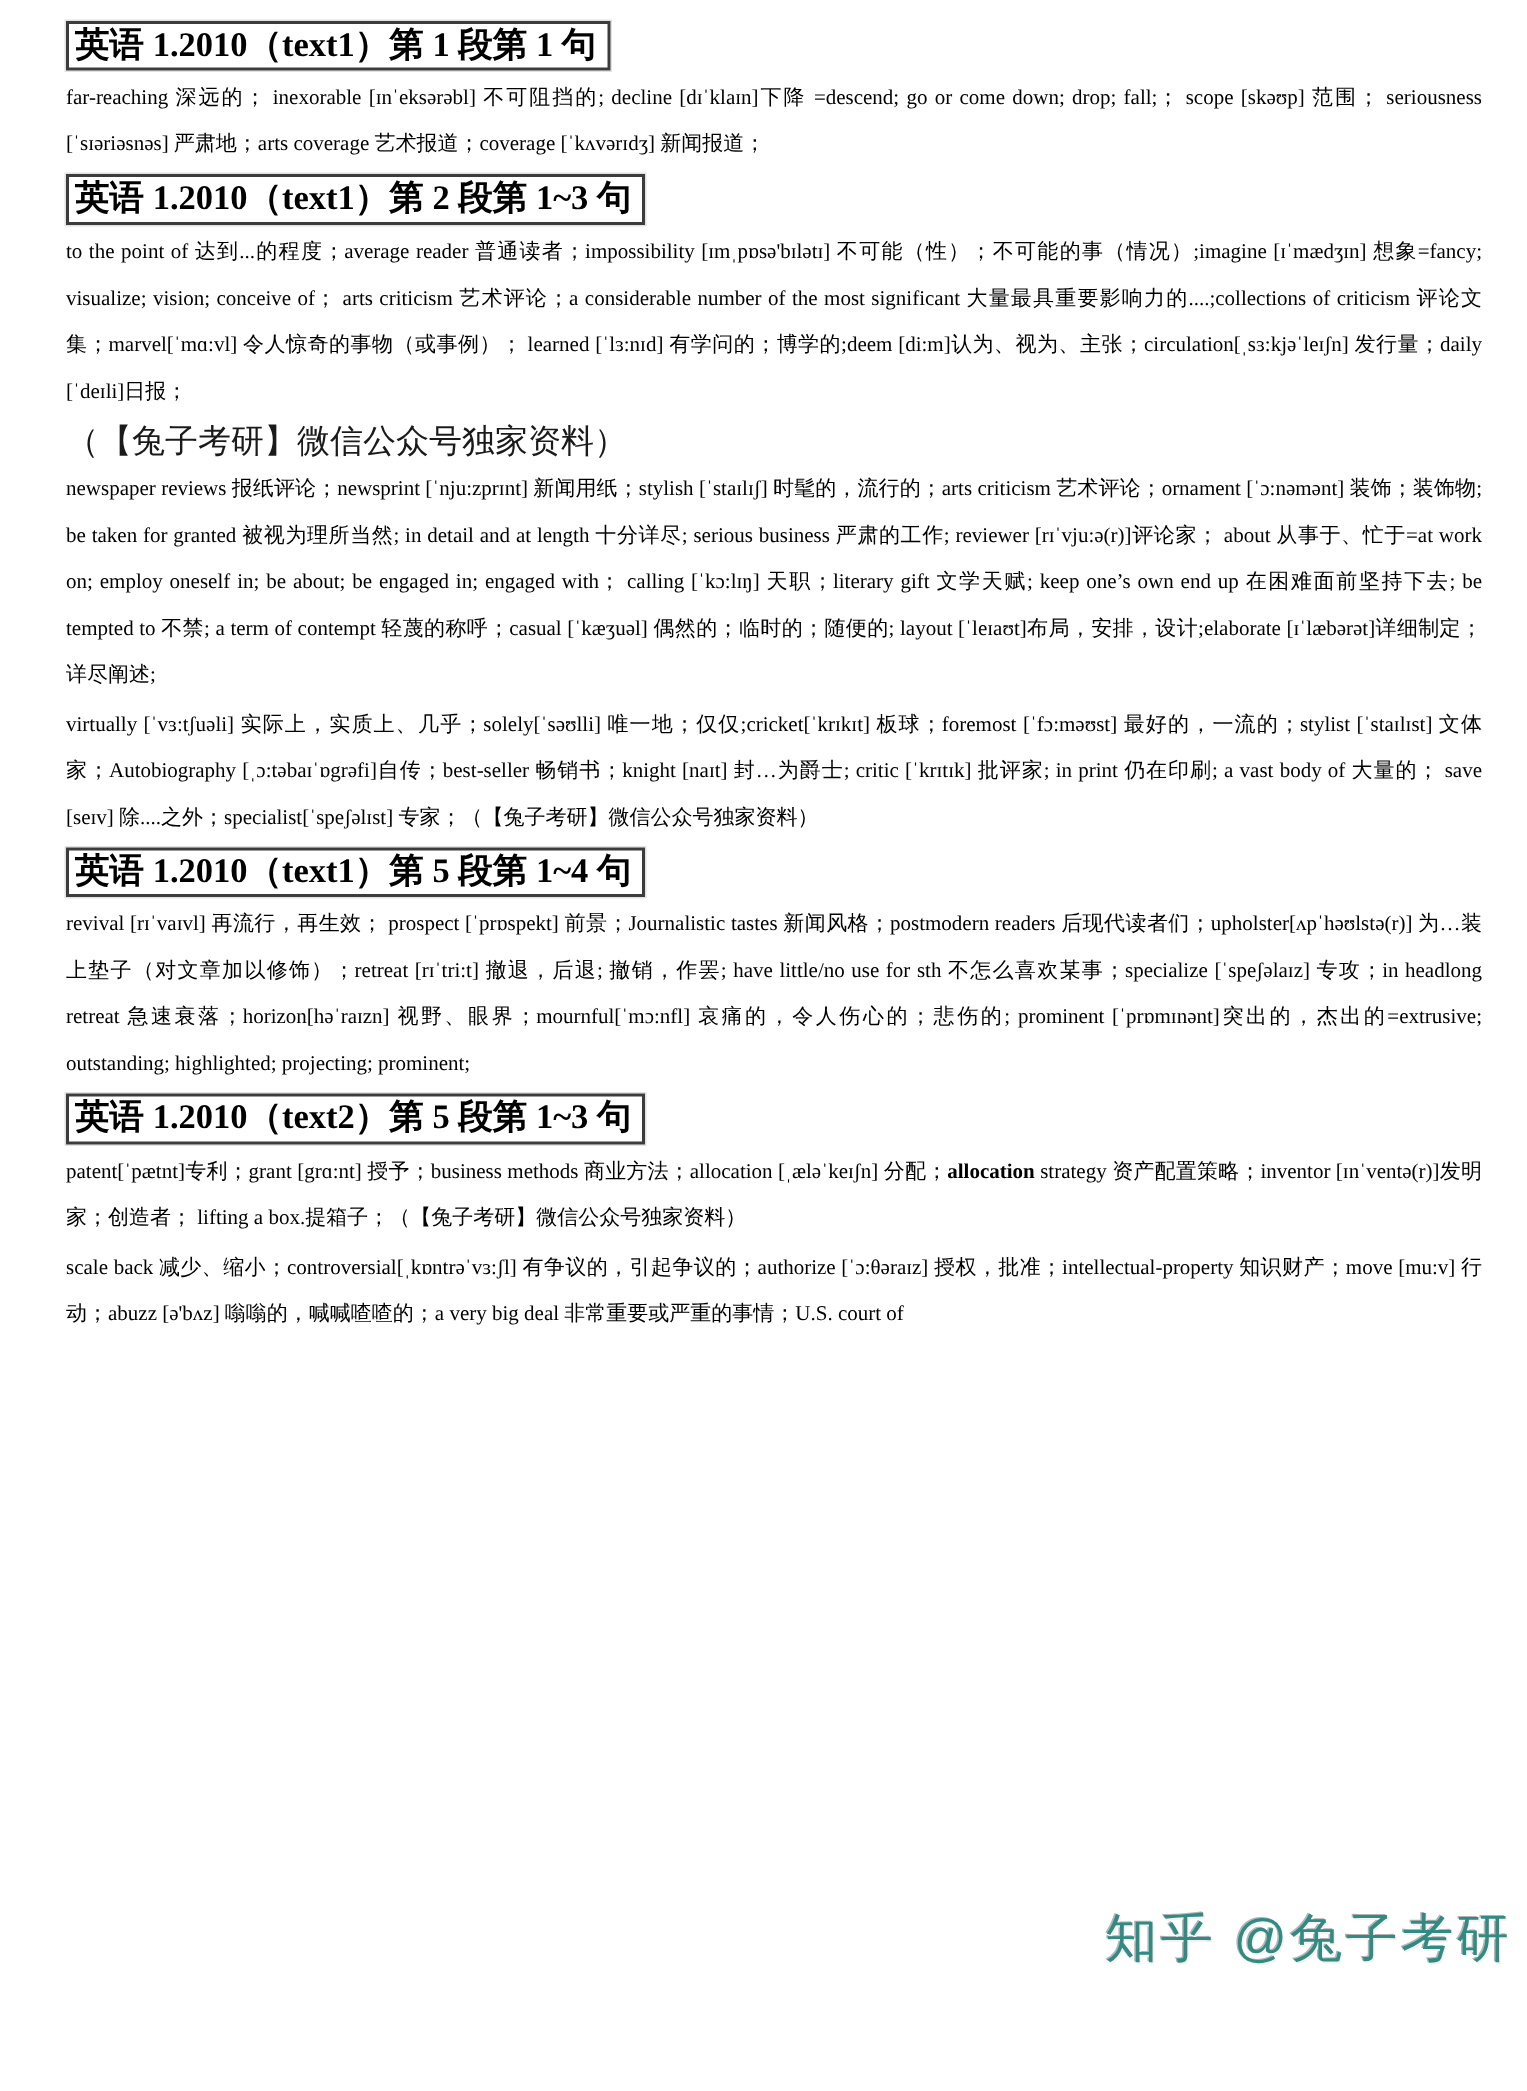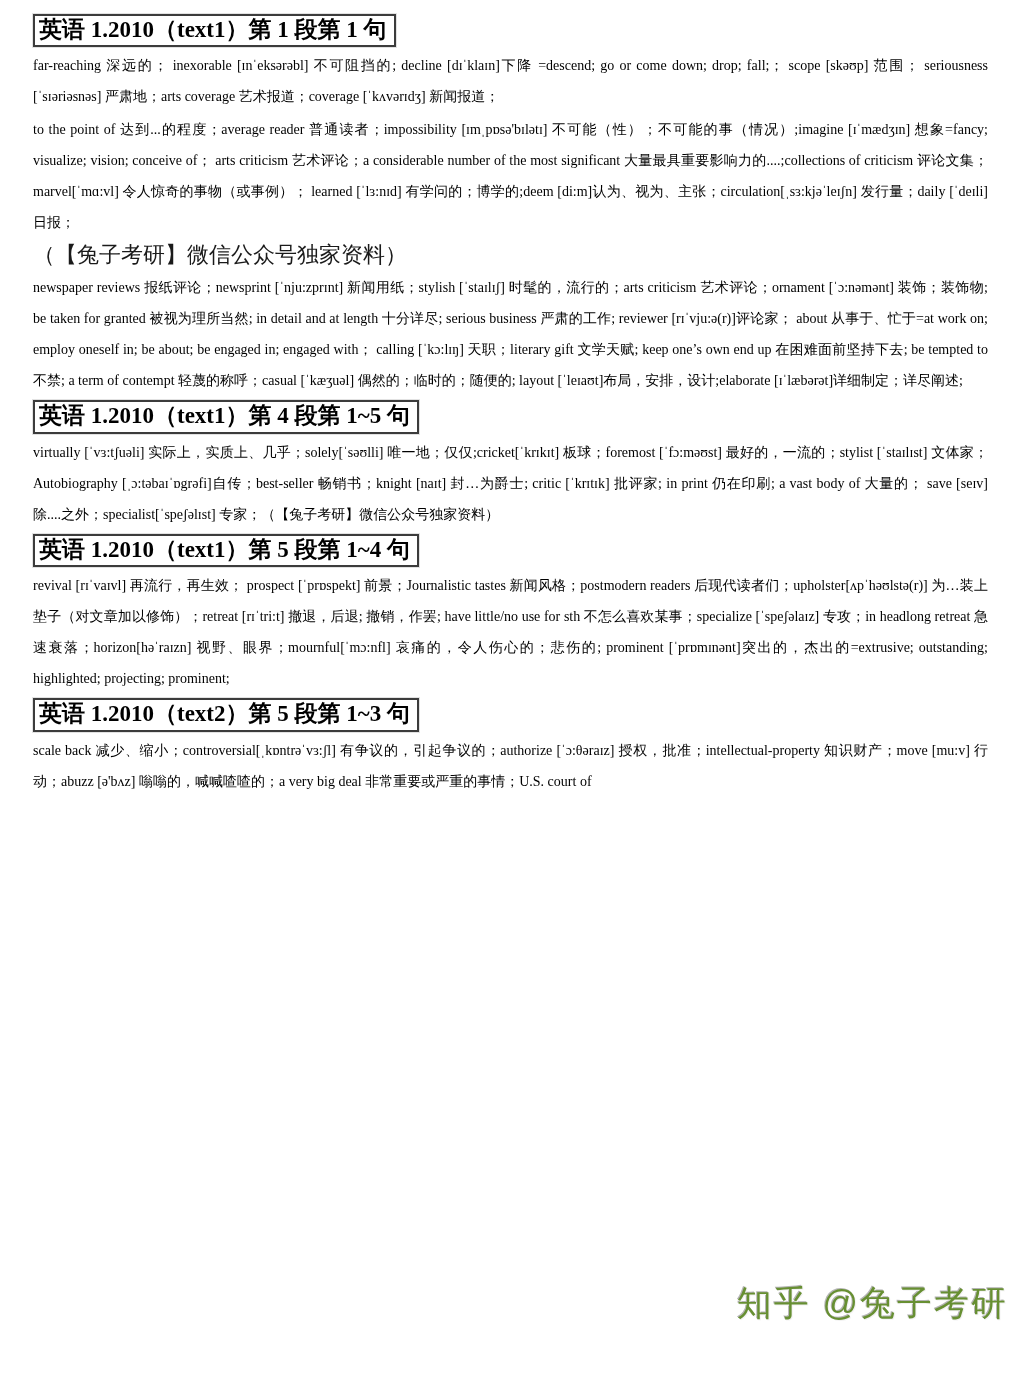--- a/index.html
+++ b/index.html
@@ -10,21 +10,21 @@
     background: #ffffff;
     color: #000000;
     font-family: "Liberation Serif", "DejaVu Serif", serif;
     overflow: hidden;
   }
   .page {
     position: relative;
     box-sizing: border-box;
     width: 1018px;
     height: 1352px;
-    padding: 10px 30px 0 33px;
+    padding: 10px 30px 0 44px;
     overflow: hidden;
     background: #ffffff;
   }
   .vocab-section { margin: 0; }
   .header-row {
     margin: 4px 0 3px 0;
     line-height: 1.15;
     white-space: nowrap;
   }
   .header-box {
@@ -52,24 +52,24 @@
   .body-text b { font-weight: bold; }
   .note-line {
     margin: 0;
     font-size: 22px;
     line-height: 30px;
     color: #1a1a1a;
   }
   .watermark {
     position: absolute;
     right: 10px;
-    bottom: 25px;
+    bottom: 36px;
     font-size: 35px;
     font-family: "Liberation Sans", "DejaVu Sans", sans-serif;
-    color: #4d7c0f;
+    color: #0f766e;
     text-shadow: 1px 1px 0 #f0f0f0, -1px -1px 0 #a8a8a8;
     letter-spacing: 2px;
     opacity: 0.85;
     pointer-events: none;
     z-index: 2;
   }
 </style>
 </head>
 <body>
 
@@ -79,54 +79,55 @@
     <div class="header-row">
       <span class="header-box">
         <span class="header-text">英语 1.2010（text1）第 1 段第 1 句</span>
       </span>
       
     </div>
     <p class="body-text"><span>far-reaching 深远的；  inexorable [ɪnˈeksərəbl]  不可阻挡的; decline [dɪˈklaɪn]下降 =descend; go or come down; drop; fall;；  scope [skəʊp]  范围；  seriousness [ˈsɪəriəsnəs]  严肃地；arts coverage 艺术报道；coverage [ˈkʌvərɪdʒ]  新闻报道；</span></p>
 
   </section>
       <section class="vocab-section">
+    <div class="header-row">
+      <span class="header-box">
+        <span class="header-text">英语 1.2010（text1）第 2 段第 1~3 句</span>
+      </span>
+      
+    </div>
     <p class="body-text"><span>to the point of 达到...的程度；average reader 普通读者；impossibility [ɪmˌpɒsə'bɪlətɪ] 不可能（性）；不可能的事（情况）;imagine [ɪˈmædʒɪn]  想象=fancy; visualize; vision; conceive of；  arts criticism 艺术评论；a considerable number of the most significant 大量最具重要影响力的....;collections of criticism 评论文集；marvel[ˈmɑ:vl]  令人惊奇的事物（或事例）；  learned [ˈlɜ:nɪd]  有学问的；博学的;deem [di:m]认为、视为、主张；circulation[ˌsɜ:kjəˈleɪʃn]  发行量；daily [ˈdeɪli]日报；</span></p>
     <p class="note-line">（【兔子考研】微信公众号独家资料）</p>
   </section>
       <section class="vocab-section">
     <p class="body-text"><span>newspaper reviews 报纸评论；newsprint [ˈnju:zprɪnt]  新闻用纸；stylish [ˈstaɪlɪʃ]  时髦的，流行的；arts criticism 艺术评论；ornament [ˈɔ:nəmənt]  装饰；装饰物; be taken for granted 被视为理所当然; in detail and at length  十分详尽; serious business 严肃的工作; reviewer [rɪˈvju:ə(r)]评论家；  about 从事于、忙于=at work on; employ oneself in; be about; be engaged in; engaged with；  calling [ˈkɔ:lɪŋ]  天职；literary gift 文学天赋; keep one’s own end up  在困难面前坚持下去; be tempted to 不禁; a term of contempt  轻蔑的称呼；casual [ˈkæʒuəl]  偶然的；临时的；随便的; layout [ˈleɪaʊt]布局，安排，设计;elaborate [ɪˈlæbərət]详细制定；详尽阐述;</span></p>
 
   </section>
       <section class="vocab-section">
-    <div class="header-row">
-      <span class="header-box">
-        <span class="header-text">英语 1.2010（text1）第 4 段第 1~5 句</span>
-      </span>
-      
-    </div>
     <p class="body-text"><span>virtually [ˈvɜ:tʃuəli] 实际上，实质上、几乎；solely[ˈsəʊlli] 唯一地；仅仅;cricket[ˈkrɪkɪt] 板球；foremost [ˈfɔ:məʊst] 最好的，一流的；stylist [ˈstaɪlɪst] 文体家；Autobiography [ˌɔ:təbaɪˈɒgrəfi]自传；best-seller 畅销书；knight [naɪt]  封…为爵士; critic  [ˈkrɪtɪk] 批评家; in print 仍在印刷; a vast body of 大量的；  save [seɪv] 除....之外；specialist[ˈspeʃəlɪst] 专家；（【兔子考研】微信公众号独家资料）</span></p>
 
   </section>
       <section class="vocab-section">
     <div class="header-row">
       <span class="header-box">
         <span class="header-text">英语 1.2010（text1）第 5 段第 1~4 句</span>
       </span>
       
     </div>
     <p class="body-text"><span>revival [rɪˈvaɪvl] 再流行，再生效；  prospect  [ˈprɒspekt] 前景；Journalistic tastes 新闻风格；postmodern readers 后现代读者们；upholster[ʌpˈhəʊlstə(r)] 为…装上垫子（对文章加以修饰）；retreat [rɪˈtri:t]  撤退，后退; 撤销，作罢; have little/no use for sth 不怎么喜欢某事；specialize [ˈspeʃəlaɪz] 专攻；in headlong retreat 急速衰落；horizon[həˈraɪzn] 视野、眼界；mournful[ˈmɔ:nfl] 哀痛的，令人伤心的；悲伤的; prominent [ˈprɒmɪnənt]突出的，杰出的=extrusive; outstanding; highlighted; projecting; prominent;</span></p>
 
   </section>
       <section class="vocab-section">
     <div class="header-row">
       <span class="header-box">
         <span class="header-text">英语 1.2010（text2）第 5 段第 1~3 句</span>
       </span>
       
     </div>
+    <p class="body-text"><span>patent[ˈpætnt]专利；grant [grɑ:nt]  授予；business methods 商业方法；allocation [ˌæləˈkeɪʃn]  分配；</span><b>allocation</b><span> strategy 资产配置策略；inventor [ɪnˈventə(r)]发明家；创造者；  lifting a box.提箱子；（【兔子考研】微信公众号独家资料）</span></p>
 
   </section>
       <section class="vocab-section">
     <p class="body-text"><span>scale back 减少、缩小；controversial[ˌkɒntrəˈvɜ:ʃl]  有争议的，引起争议的；authorize [ˈɔ:θəraɪz]  授权，批准；intellectual-property 知识财产；move  [mu:v]  行动；abuzz [ə'bʌz]  嗡嗡的，喊喊喳喳的；a very big deal 非常重要或严重的事情；U.S. court of</span></p>
 
   </section>
     </main>
   <div class="watermark">知乎 @兔子考研</div>
 </div>
 

